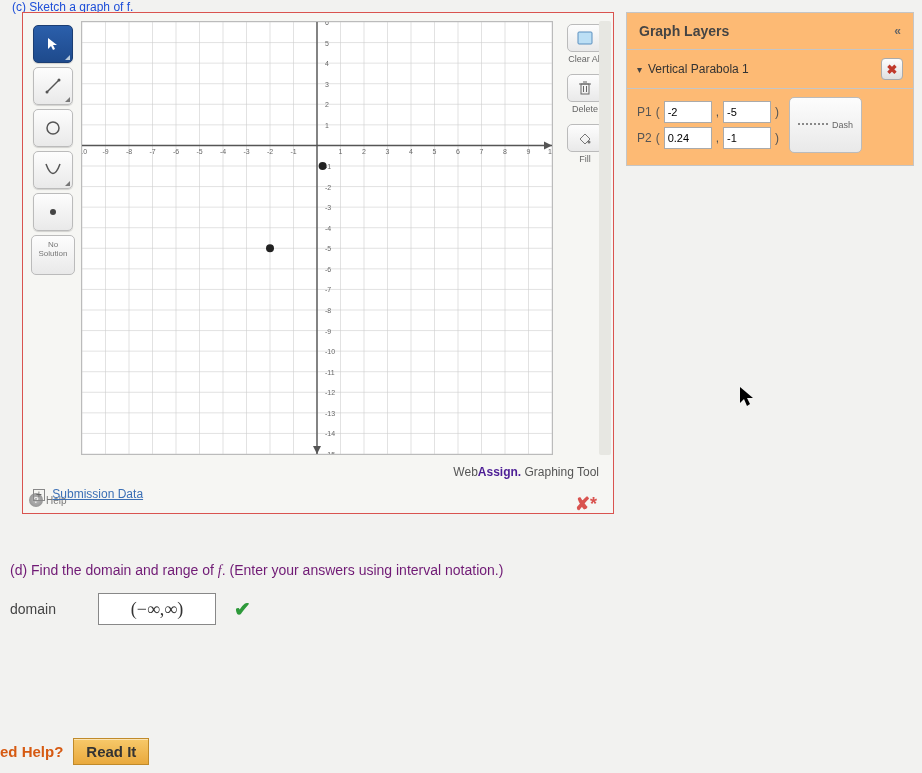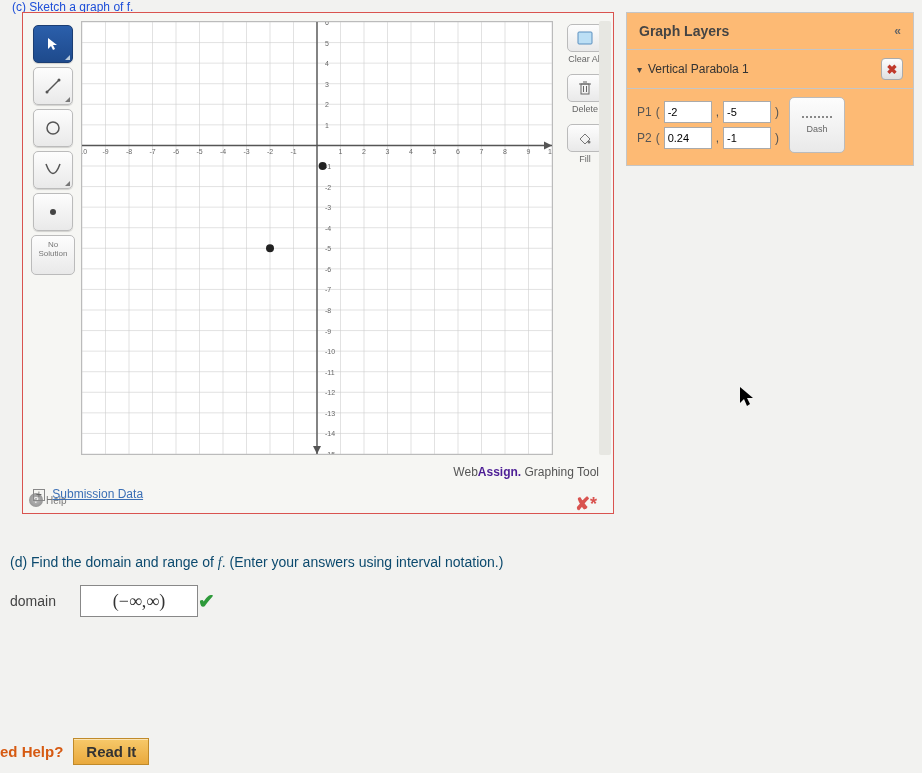--- a/index.html
+++ b/index.html
@@ -148,35 +148,35 @@
   .pts{ font-size:12px; color:#555; }
   .pts .line{ display:flex; align-items:center; gap:4px; margin:4px 0;}
   .pts input{
     width:40px; height:18px; font-size:11px; padding:1px 3px;
     border:1px solid #aaa; background:#fff;
   }
   .style-box{
     border:1px solid #bbb; border-radius:5px; padding:6px 8px;
     text-align:center; background:linear-gradient(#fdfdfd,#e9e9e9);
     font-size:9px; color:#666; min-width:38px;
-    display:flex;flex-direction:column;align-items:center;justify-content:center;gap:4px;
+    display:flex;flex-direction:row;align-items:center;justify-content:center;gap:4px;
   }
   .dash-swatch{
     width:30px;height:2px;
     border-top:2px dotted #888;
   }
 
   
   .part-d{
     position:absolute; left:10px; top:550px; width:760px;
   }
-  .part-d .q{ font-size:14px; color:#0c4a6e; margin:4px 0 14px;}
+  .part-d .q{ font-size:14px; color:#701a75; margin:12px 0 14px;}
   .part-d .q em{ font-style:italic; font-family:'Times New Roman',serif;}
   .ansrow{
-    display:flex; align-items:center; margin:10px 0;
+    display:flex; align-items:center; gap:18px; margin:10px 0;
   }
   .ansrow .lbl{ width:70px; font-size:14px; color:#444;}
   .ansbox{
     min-width:100px; height:30px; border:1px solid #888;
     display:flex;align-items:center;justify-content:center;
     font-family:'Times New Roman',serif; font-size:18px;
     padding:0 8px; background:#fff;
   }
   .chk{ color:#2e9a3a; font-size:20px; font-weight:bold;}
   .xx{ color:#d9534f; font-size:20px; font-weight:bold;}

